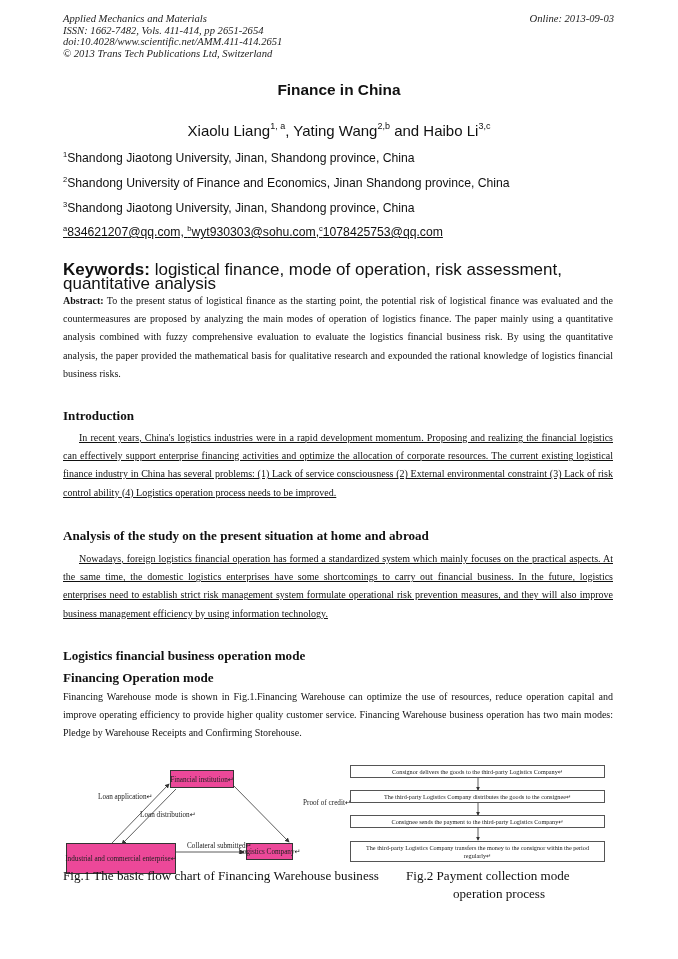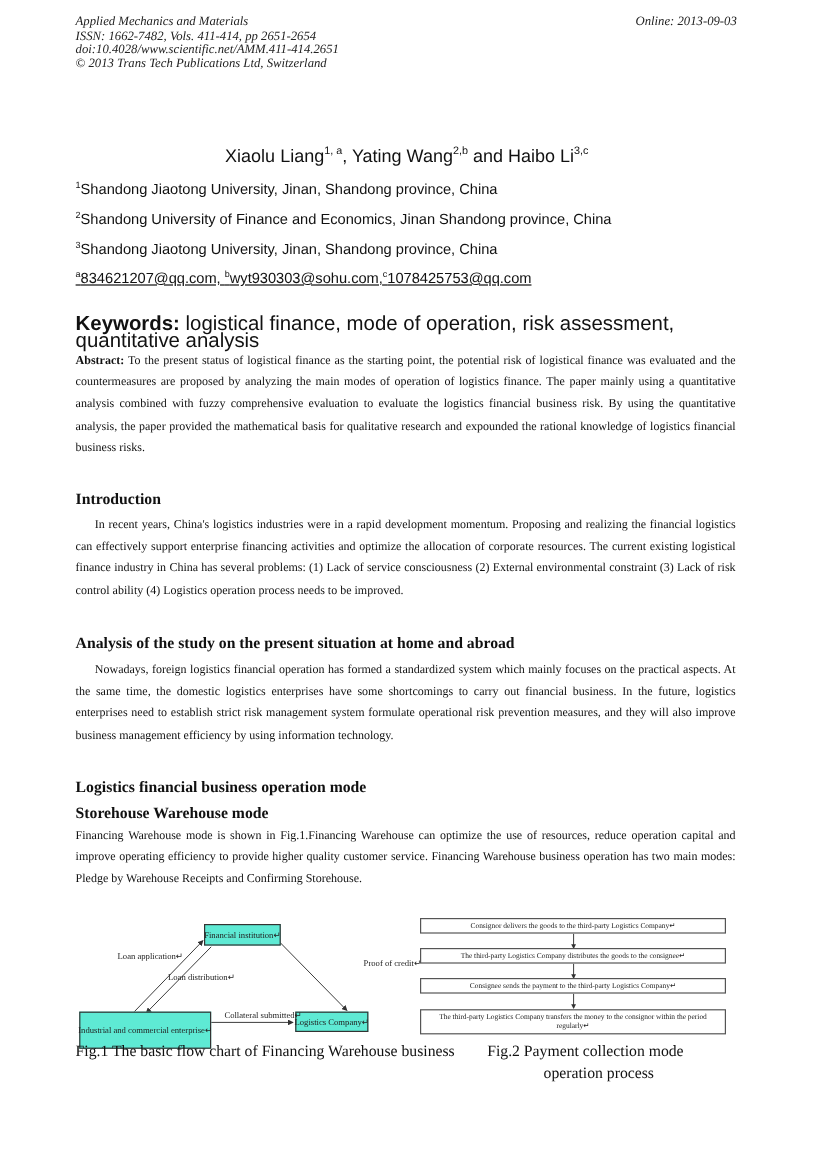--- a/index.html
+++ b/index.html
@@ -12,27 +12,27 @@
   .title { position: absolute; top: 80px; left: 63px; width: 552px; text-align: center; font-family: "Liberation Sans", sans-serif; font-weight: bold; font-size: 15.4px; line-height: 19px; color: #111; }
   .authors { position: absolute; top: 121px; left: 63px; width: 552px; text-align: center; font-family: "Liberation Sans", sans-serif; font-size: 15px; line-height: 20px; }
   .authors sup { font-size: 9px; vertical-align: 7px; line-height: 0; }
   .affil { position: absolute; left: 63px; width: 552px; text-align: left; font-family: "Liberation Sans", sans-serif; font-size: 12.2px; line-height: 14px; }
   .affil sup { font-size: 7.5px; vertical-align: 5px; line-height: 0; }
 
   .keywords { position: absolute; top: 263px; left: 63px; width: 552px; font-family: "Liberation Sans", sans-serif; font-size: 17px; line-height: 14px; }
   .keywords b { font-weight: bold; }
 
   .para { position: absolute; left: 63px; width: 550px; font-family: "Liberation Serif", serif; font-size: 10px; line-height: 18.2px; text-align: justify; }
-  .para.indent { text-indent: 16px; }
+  .para.indent { text-indent: 16px; text-decoration: underline; }
   .para b { font-weight: bold; }
   .heading { position: absolute; left: 63px; font-family: "Liberation Serif", serif; font-weight: bold; font-size: 13.1px; line-height: 16px; }
 
   
   .fig1 { position: absolute; left: 64px; top: 765px; width: 266px; height: 100px; }
-  .fbox { position: absolute; border: 1px solid #333; background: #5eead4; font-family: "Liberation Serif", serif; font-size: 7.2px; color: #222; display: flex; align-items: center; justify-content: center; white-space: nowrap; }
+  .fbox { position: absolute; border: 1px solid #333; background: #ec4899; font-family: "Liberation Serif", serif; font-size: 7.2px; color: #222; display: flex; align-items: center; justify-content: center; white-space: nowrap; }
   .flabel { position: absolute; font-family: "Liberation Serif", serif; font-size: 7.2px; color: #222; white-space: nowrap; }
   .fig1 svg, .fig2 svg { position: absolute; left: 0; top: 0; }
 
   
   .fig2 { position: absolute; left: 350px; top: 763px; width: 256px; height: 100px; }
   .f2box { position: absolute; left: 0; width: 255px; border: 1px solid #555; background: #fff; font-family: "Liberation Serif", serif; font-size: 6.2px; color: #222; text-align: center; display: flex; align-items: center; justify-content: center; line-height: 8px; padding: 0 6px; }
 
   .caption { position: absolute; font-family: "Liberation Serif", serif; font-size: 13.1px; line-height: 18px; text-align: center; }
 </style>
 </head>
@@ -40,20 +40,21 @@
 
 <div class="hdr">
   <div>Applied Mechanics and Materials</div>
   <div>ISSN: 1662-7482, Vols. 411-414, pp 2651-2654</div>
   <div>doi:10.4028/www.scientific.net/AMM.411-414.2651</div>
   <div>© 2013 Trans Tech Publications Ltd, Switzerland</div>
 </div>
 <div class="hdr-right">Online: 2013-09-03</div>
 
 <div class="title">
+  <div>Finance in China</div>
 </div>
 
 <div class="authors">
   <span>Xiaolu Liang</span><sup>1, a</sup><span>, </span><span>Yating Wang</span><sup>2,b</sup><span> and </span><span>Haibo Li</span><sup>3,c</sup>
 </div>
 
 <div class="affil" style="top:151px;"><sup>1</sup><span>Shandong Jiaotong University, Jinan, Shandong province, China</span></div>
 <div class="affil" style="top:176px;"><sup>2</sup><span>Shandong University of Finance and Economics, Jinan Shandong province, China</span></div>
 <div class="affil" style="top:201px;"><sup>3</sup><span>Shandong Jiaotong University, Jinan, Shandong province, China</span></div>
 <div class="affil" style="top:225px;text-decoration:underline;"><sup>a</sup><span>834621207@qq.com, </span><sup>b</sup><span>wyt930303@sohu.com,</span><sup>c</sup><span>1078425753@qq.com</span></div>
@@ -62,38 +63,38 @@
 
 <div class="para" style="top:292px;"><b>Abstract:</b> <span>To the present status of logistical finance as the starting point, the potential risk of logistical finance was evaluated and the countermeasures are proposed by analyzing the main modes of operation of logistics finance. The paper mainly using a quantitative analysis combined with fuzzy comprehensive evaluation to evaluate the logistics financial business risk. By using the quantitative analysis, the paper provided the mathematical basis for qualitative research and expounded the rational knowledge of logistics financial business risks.</span></div>
 
 <div class="heading" style="top:408px;">Introduction</div>
 <div class="para indent" style="top:429px;">In recent years, China's logistics industries were in a rapid development momentum. Proposing and realizing the financial logistics can effectively support enterprise financing activities and optimize the allocation of corporate resources. The current existing logistical finance industry in China has several problems: (1) Lack of service consciousness (2) External environmental constraint (3) Lack of risk control ability (4) Logistics operation process needs to be improved.</div>
 
 <div class="heading" style="top:528px;">Analysis of the study on the present situation at home and abroad</div>
 <div class="para indent" style="top:550px;">Nowadays, foreign logistics financial operation has formed a standardized system which mainly focuses on the practical aspects. At the same time, the domestic logistics enterprises have some shortcomings to carry out financial business. In the future, logistics enterprises need to establish strict risk management system formulate operational risk prevention measures, and they will also improve business management efficiency by using information technology.</div>
 
 <div class="heading" style="top:648px;">Logistics financial business operation mode</div>
-<div class="heading" style="top:670px;">Storehouse Warehouse mode</div>
+<div class="heading" style="top:670px;">Financing Operation mode</div>
 <div class="para" style="top:688px;">Financing Warehouse mode is shown in Fig.1.Financing Warehouse can optimize the use of resources, reduce operation capital and improve operating efficiency to provide higher quality customer service. Financing Warehouse business operation has two main modes: Pledge by Warehouse Receipts and Confirming Storehouse.</div>
 
 <div class="fig1">
   <svg width="266" height="100">
     <defs>
       <marker id="ah" markerWidth="6" markerHeight="6" refX="5" refY="3" orient="auto">
         <path d="M0,0 L6,3 L0,6 Z" fill="#333"></path>
       </marker>
     </defs>
     <line x1="48" y1="78" x2="105" y2="19" stroke="#333" stroke-width="0.8" marker-end="url(#ah)"></line>
     <line x1="112" y1="24" x2="58" y2="79" stroke="#333" stroke-width="0.8" marker-end="url(#ah)"></line>
     <line x1="168" y1="19" x2="225" y2="77" stroke="#333" stroke-width="0.8" marker-end="url(#ah)"></line>
     <line x1="112" y1="87" x2="180" y2="87" stroke="#333" stroke-width="0.8" marker-end="url(#ah)"></line>
   </svg>
   <div class="fbox" style="left:106px;top:5px;width:64px;height:18px;">Financial institution↵</div>
   <div class="fbox" style="left:2px;top:78px;width:110px;height:31px;">Industrial and commercial enterprise↵</div>
-  <div class="fbox" style="left:182px;top:78px;width:61px;height:17px;">Logistics Company↵</div>
+  <div class="fbox" style="left:182px;top:78px;width:47px;height:17px;">Logistics Company↵</div>
   <div class="flabel" style="left:34px;top:27px;">Loan application↵</div>
   <div class="flabel" style="left:76px;top:45px;">Loan distribution↵</div>
   <div class="flabel" style="left:191px;top:33px;padding-left:48px;">Proof of credit↵</div>
   <div class="flabel" style="left:123px;top:76px;">Collateral submitted↵</div>
 </div>
 
 <div class="fig2">
   <svg width="256" height="100">
     <defs>
       <marker id="ah2" markerWidth="5" markerHeight="5" refX="4" refY="2.5" orient="auto">

